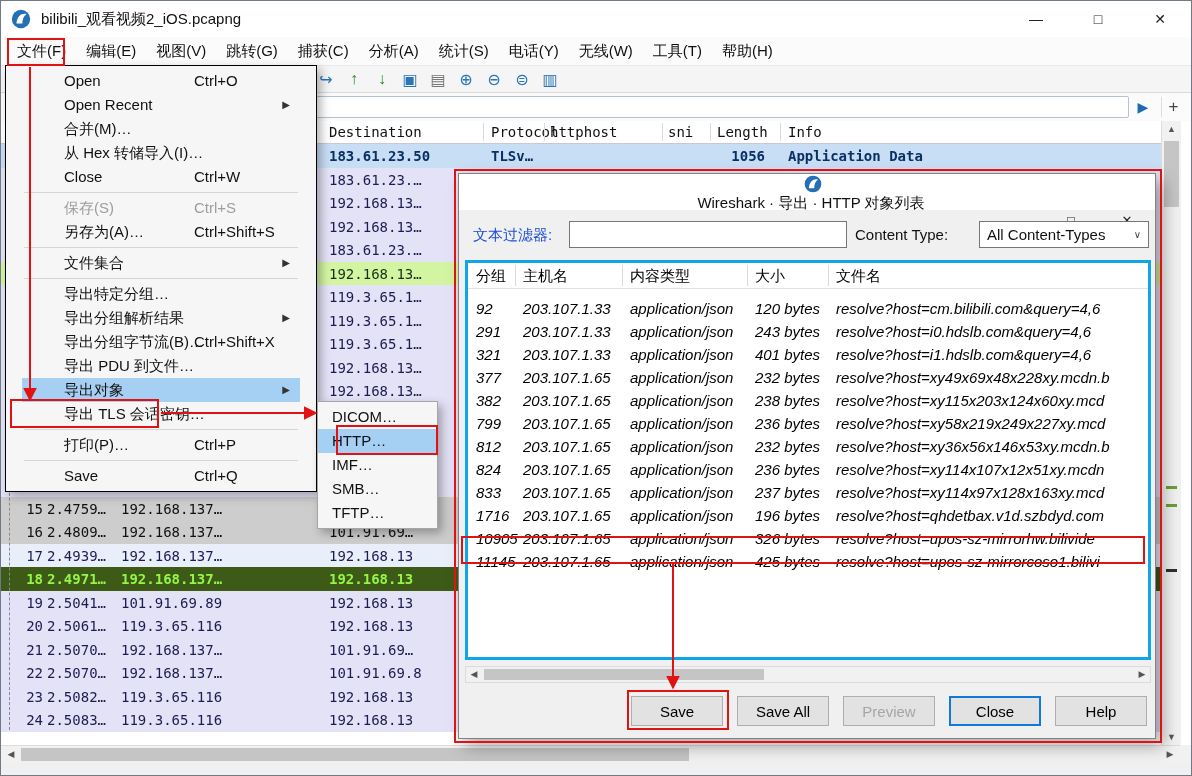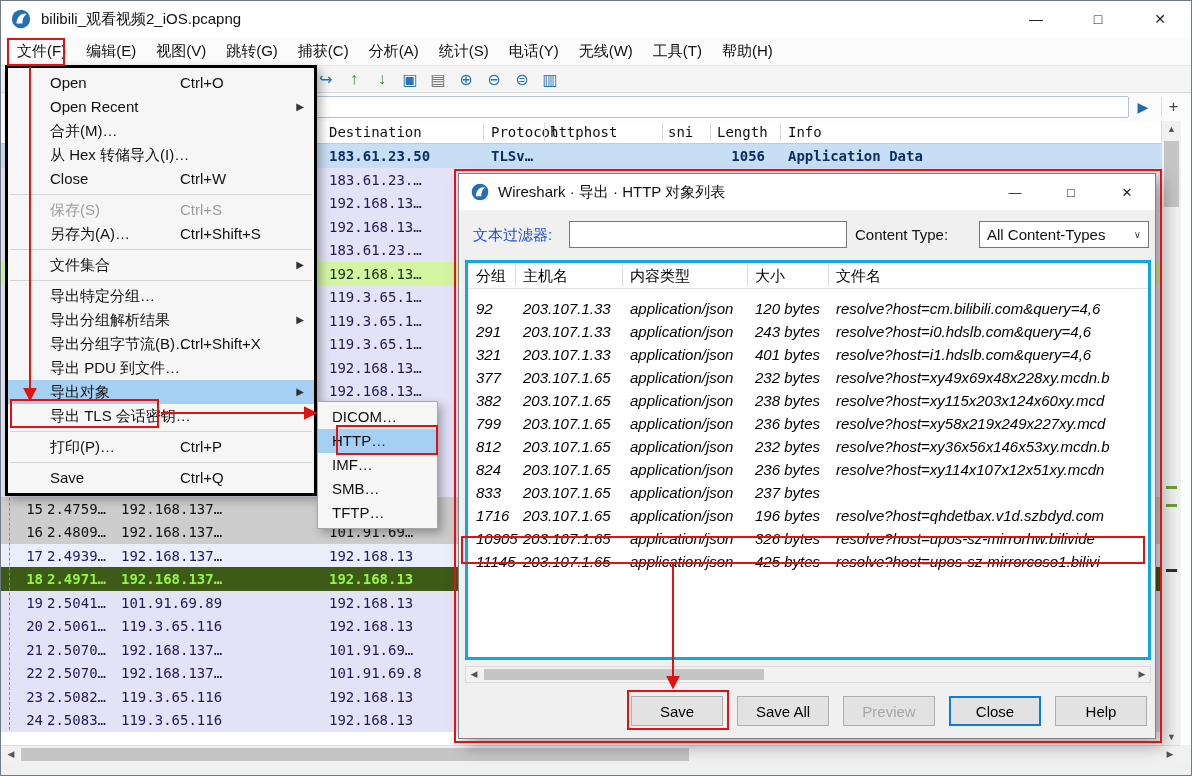--- a/index.html
+++ b/index.html
@@ -43,37 +43,37 @@
   .vs-thumb { position:absolute; top:20px; left:2px; right:2px; height:66px; background:#c5c5c5; }
   .vs-mark { position:absolute; left:4px; right:4px; height:3px; }
   .hscroll { position:absolute; left:0; top:744px; width:1179px; height:18px; background:#f1f1f1; border-top:1px solid #dcdcdc; z-index:3; }
   .hs-btn { position:absolute; top:0; width:16px; height:17px; text-align:center; font-size:9px; line-height:17px; color:#555; }
   .hs-left { left:2px; } .hs-right { right:2px; }
   .hs-thumb { position:absolute; left:20px; top:2px; width:668px; height:13px; background:#c5c5c5; }
   .corner { position:absolute; left:1179px; top:744px; width:13px; height:18px; background:#f1f1f1; z-index:3; }
   .frame-bottom { position:absolute; left:0; top:762px; width:100%; height:14px; background:#f0f0f0; z-index:3; }
 
   
-  .filemenu { position:absolute; left:4px; top:64px; width:312px; background:#f6f6f6; border:3px solid #000000; box-shadow:4px 4px 9px rgba(0,0,0,.3); padding:3px 0; z-index:50; }
+  .filemenu { position:absolute; left:4px; top:64px; width:312px; background:#f6f6f6; border:1px solid #000000; box-shadow:4px 4px 9px rgba(0,0,0,.3); padding:3px 16px; z-index:50; }
   .fm-item { position:relative; height:24px; line-height:24px; font-size:15px; color:#111; }
   .fm-item.hl { background:#a5d0f3; }
   .fm-item.disabled .fm-label, .fm-item.disabled .fm-short { color:#9d9d9d; }
   .fm-label { position:absolute; left:42px; white-space:pre; }
   .fm-short { position:absolute; left:172px; white-space:pre; }
   .fm-arrow { position:absolute; right:10px; font-size:10px; color:#333; }
   .fm-sep { height:1px; background:#d5d5d5; margin:3px 2px; }
 
   
   .submenu { position:absolute; left:316px; top:400px; width:121px; background:#f6f6f6; border:1px solid #a6a6a6; box-shadow:4px 4px 9px rgba(0,0,0,.3); padding:3px 0; z-index:55; }
   .sm-item { height:24px; line-height:24px; font-size:15px; padding-left:14px; color:#111; }
   .sm-item.hl { background:#a5d0f3; }
 
   
   .dialog { position:absolute; left:457px; top:172px; width:698px; height:566px; background:#f0f0f0; border:1px solid #828282; box-shadow:7px 7px 16px rgba(0,0,0,.35); z-index:60; }
-  .dlg-title { position:absolute; top:0; left:0; right:0; height:36px; background:#fff; display:flex; align-items:center; }
+  .dlg-title { position:absolute; top:0; left:0; right:0; height:36px; background:#fff; display:flex; align-items:center;flex-direction:column; }
   .dlg-icon { width:20px; height:20px; margin-left:11px; flex:0 0 auto; }
   .dlg-title-text { margin-left:8px; font-size:15px; color:#111; }
   .dlg-controls { margin-left:auto; display:flex; height:100%; }
   .dlg-btnc { width:56px; display:flex; align-items:center; justify-content:center; font-size:13px; color:#222; }
   .dlg-filter-label { position:absolute; left:14px; top:52px; font-size:15px; color:#1d4ed8; }
   .dlg-filter-input { position:absolute; left:110px; top:47px; width:278px; height:27px; background:#fff; border:1px solid #767676; }
   .dlg-ct-label { position:absolute; left:396px; top:52px; font-size:15px; color:#111; }
   .dlg-combo { position:absolute; left:520px; top:47px; width:170px; height:27px; background:#fff; border:1px solid #767676; font-size:15px; line-height:25px; padding-left:7px; color:#111; }
   .dlg-combo .chev { position:absolute; right:7px; top:0; font-size:10px; color:#444; }
   .dlg-table { position:absolute; left:6px; top:86px; width:686px; height:400px; background:#fff; border:3px solid #0ea5e9; font-size:15px; overflow:hidden; }
@@ -373,20 +373,21 @@
             <span style="left: 55px;">203.107.1.65</span>
             <span style="left: 162px;">application/json</span>
             <span style="left: 287px;">236 bytes</span>
             <span style="left: 368px;">resolve?host=xy114x107x12x51xy.mcdn</span>
           </div>
           <div class="dt-row">
             <span style="left: 8px;">833</span>
             <span style="left: 55px;">203.107.1.65</span>
             <span style="left: 162px;">application/json</span>
             <span style="left: 287px;">237 bytes</span>
+            <span style="left: 368px;">resolve?host=xy114x97x128x163xy.mcd</span>
           </div>
           <div class="dt-row">
             <span style="left: 8px;">1716</span>
             <span style="left: 55px;">203.107.1.65</span>
             <span style="left: 162px;">application/json</span>
             <span style="left: 287px;">196 bytes</span>
             <span style="left: 368px;">resolve?host=qhdetbax.v1d.szbdyd.com</span>
           </div>
           <div class="dt-row">
             <span style="left: 8px;">10905</span>

